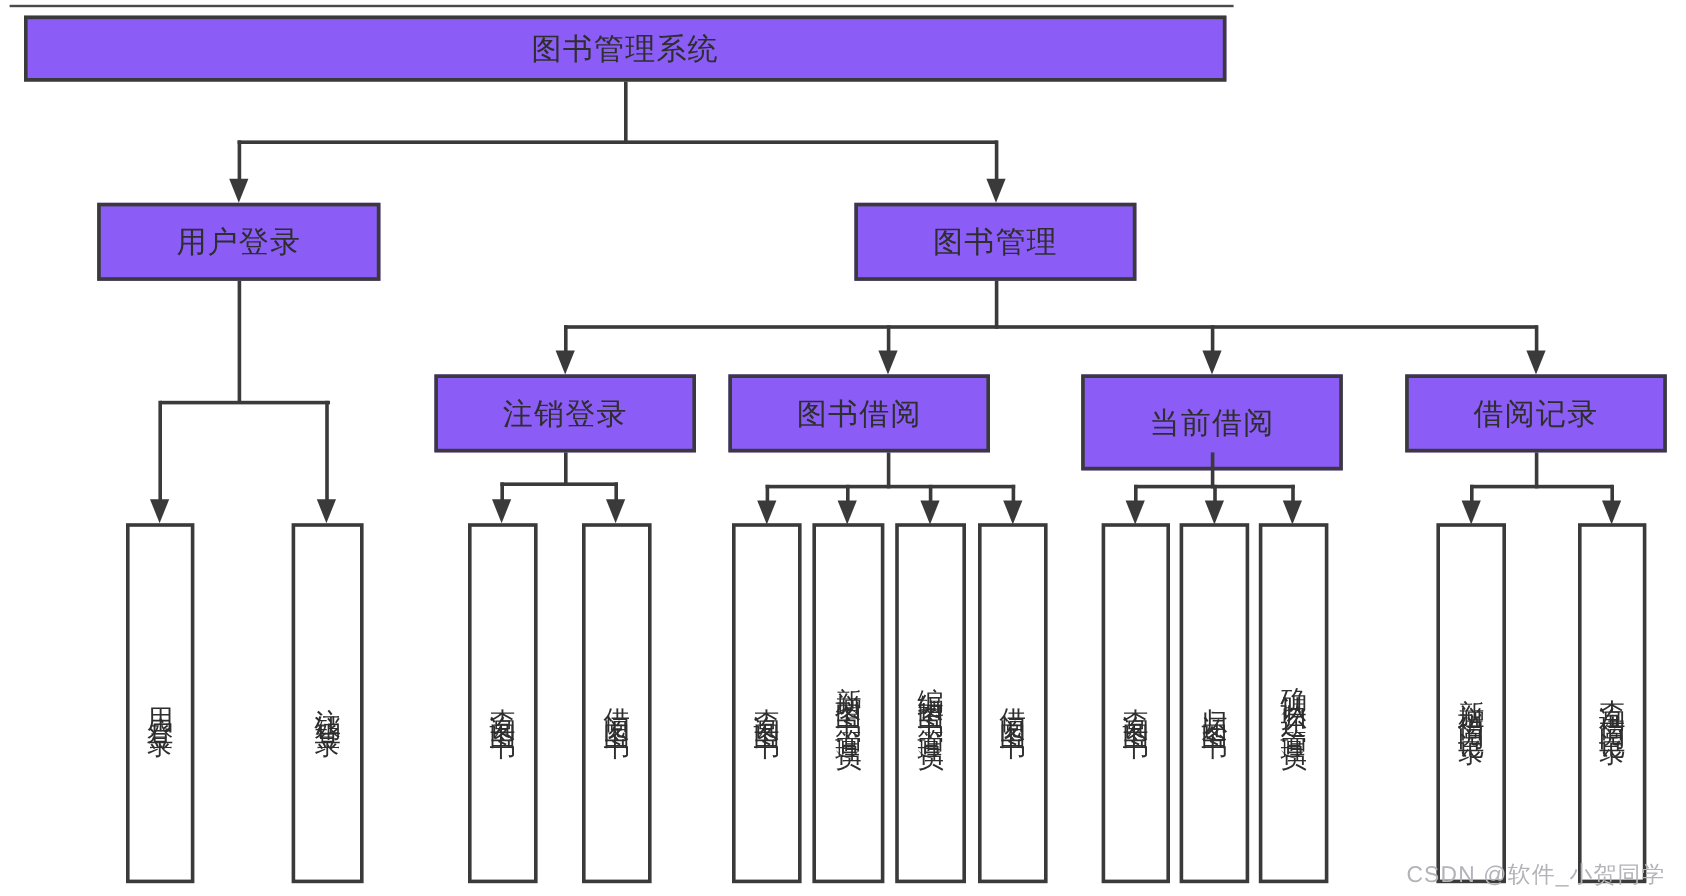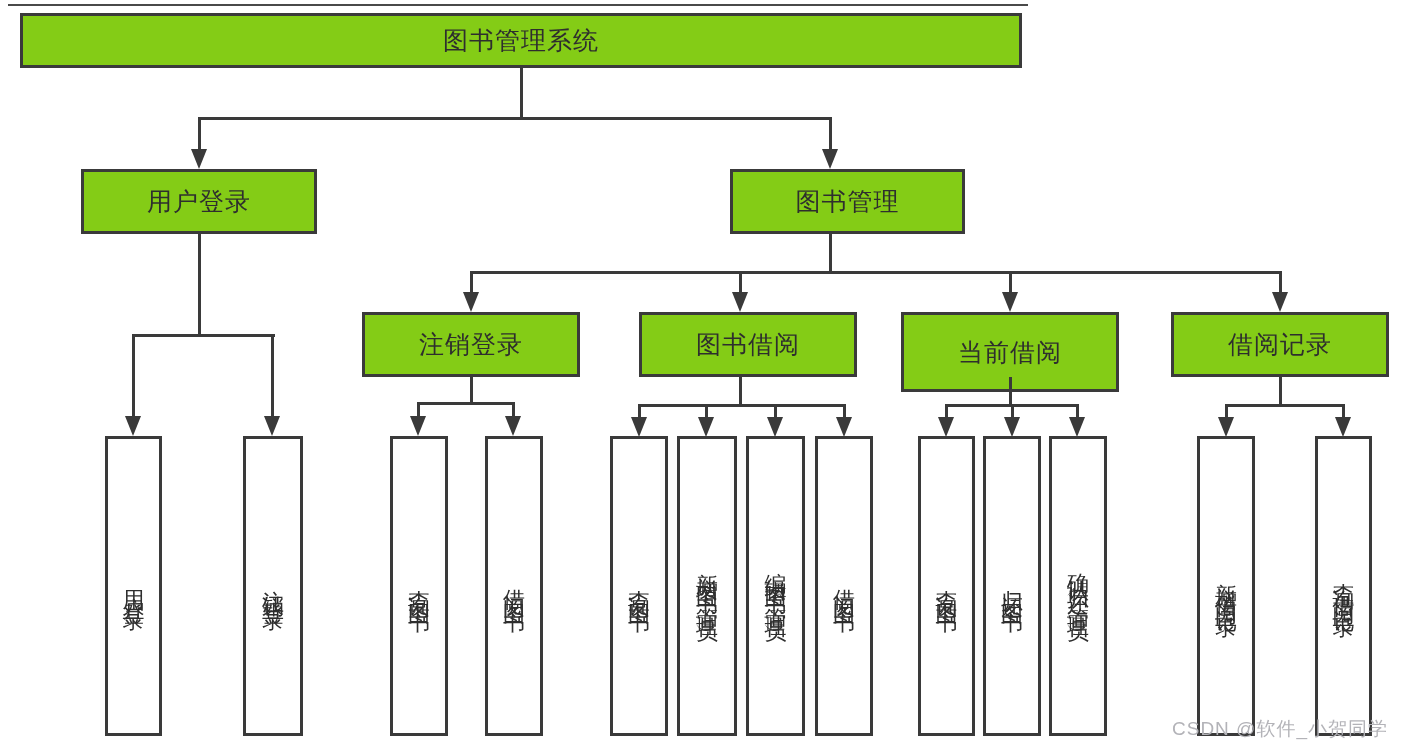--- a/index.html
+++ b/index.html
@@ -1,21 +1,21 @@
 <!DOCTYPE html>
 <html><head>
 <meta charset="utf-8">
 <style>
   html,body{margin:0;padding:0;background:#ffffff;}
   #canvas{
     position:relative;width:1405px;height:747px;background:#ffffff;overflow:hidden;
     font-family:"Liberation Sans","DejaVu Sans",sans-serif;color:#2e2e2e;
   }
   .node{
-    position:absolute;box-sizing:border-box;border:3px solid #3a3a3a;background:#84cc16;
+    position:absolute;box-sizing:border-box;border:3px solid #3a3a3a;background:#8b5cf6;
     display:flex;align-items:center;justify-content:center;
     font-size:25px;letter-spacing:1px;color:#2e2e2e;
   }
   .vnode{
     position:absolute;box-sizing:border-box;border:3px solid #3a3a3a;background:#ffffff;
     display:flex;align-items:center;justify-content:center;
   }
   .vnode span{
     writing-mode:vertical-lr;text-orientation:upright;
     font-size:22px;letter-spacing:7px;line-height:1;color:#2e2e2e;white-space:nowrap;
@@ -37,29 +37,29 @@
   <div class="topline" style="left:8px;top:4px;width:1020px;"></div>
 
   <div class="node" style="left:20px;top:13px;width:1002px;height:55px;">
     <span>图书管理系统</span>
   </div>
 
   <div class="node" style="left:81px;top:169px;width:236px;height:65px;">
     <span>用户登录</span>
   </div>
 
-  <div class="node" style="left:712px;top:169px;width:235px;height:65px;margin-left:18px;">
+  <div class="node" style="left:712px;top:169px;width:235px;height:65px;">
     <span>图书管理</span>
   </div>
 
   <div class="node" style="left:362px;top:312px;width:218px;height:65px;">
     <span>注销登录</span>
   </div>
 
-  <div class="node" style="left:639px;top:312px;width:218px;height:65px;">
+  <div class="node" style="left:607px;top:312px;width:218px;height:65px;">
     <span>图书借阅</span>
   </div>
 
   <div class="node" style="left:901px;top:312px;width:218px;height:80px;">
     <span>当前借阅</span>
   </div>
 
   <div class="node" style="left:1171px;top:312px;width:218px;height:65px;">
     <span>借阅记录</span>
   </div>

